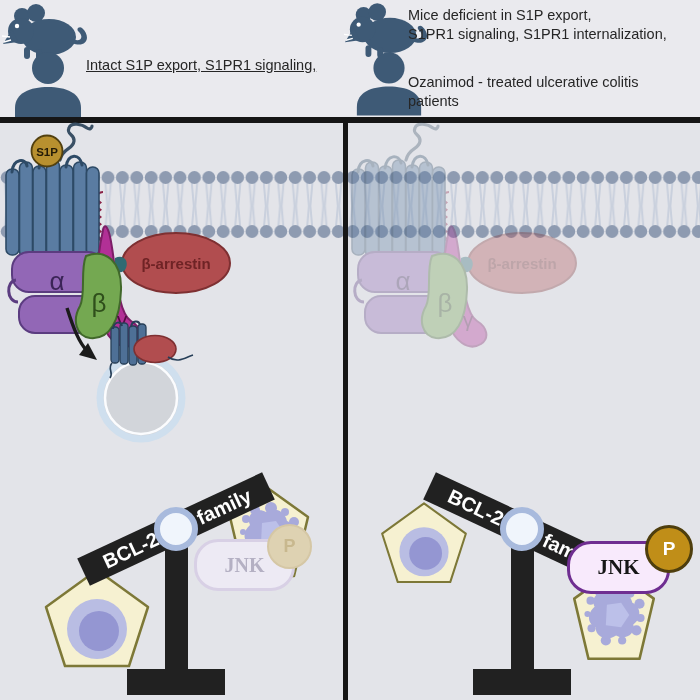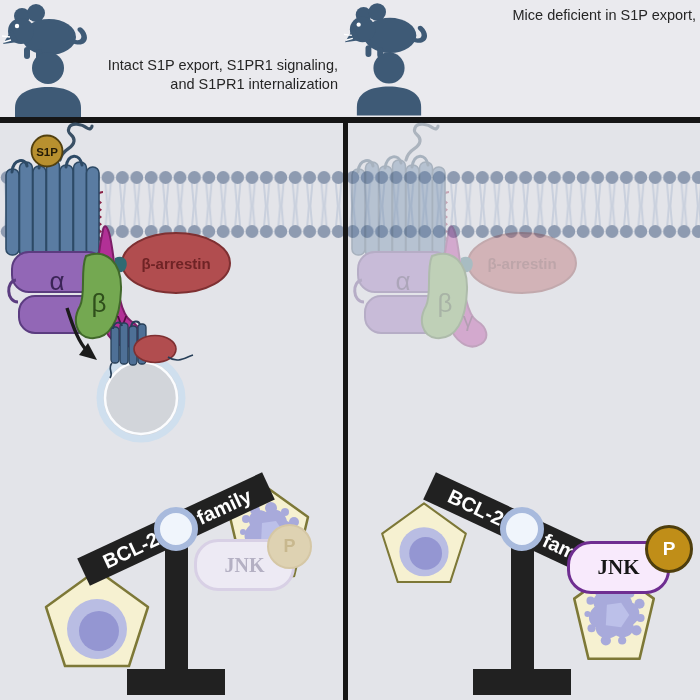--- a/index.html
+++ b/index.html
@@ -7,21 +7,21 @@
   #figure{
     position:relative;width:700px;height:700px;overflow:hidden;
     background:#e3e4e9;
   }
   
   #header{
     position:absolute;left:0;top:0;width:700px;height:117px;
     background:#eaeaee;border-bottom:6px solid #161616;
   }
   .hicon{position:absolute;}
-  .htext{position:absolute;text-align:right;color:#262626;font-size:14.5px;line-height:1.32;}
+  .htext{position:absolute;text-align:left;color:#262626;font-size:14.5px;line-height:1.32;}
   .htext .line{display:block;white-space:nowrap;}
   
   #divider{position:absolute;left:343px;top:117px;width:5px;height:583px;background:#161616;z-index:6;}
   #scene{position:absolute;left:0;top:122px;width:700px;height:578px;}
   
   .jnk-pill{position:absolute;display:flex;align-items:center;justify-content:center;
     border-radius:24px;font-weight:700;z-index:3;font-family:Liberation Serif, serif;}
   .p-badge{position:absolute;display:flex;align-items:center;justify-content:center;
     border-radius:50%;font-weight:700;z-index:4;}
   #jnk-left{left:194px;top:539px;width:95px;height:46px;background:#edeaf4;
@@ -53,23 +53,22 @@
       </g>
       <circle cx="15" cy="23" r="2.2" fill="#ffffff"></circle>
       <path d="M8,34 L0,33 M9,37 L2,39" stroke="#ffffff" stroke-width="1.4"></path>
     </svg>
     <svg class="hicon" style="left:10px;top:50px;" width="76" height="67" viewBox="0 0 76 67">
       <g fill="#3e5a76">
         <circle cx="38" cy="18" r="16"></circle>
         <path d="M5,67 L5,58 C5,43 20,37 38,37 C56,37 71,43 71,58 L71,67 Z"></path>
       </g>
     </svg>
-    <div class="htext" style="left:86px;top:56px;width:252px;">
+    <div class="htext" style="left:86px;top:56px;width:252px;text-decoration:underline;">
       <span class="line">Intact S1P export, S1PR1 signaling,</span>
-      <span class="line">and S1PR1 internalization</span>
     </div>
 
     <svg class="hicon" style="left:344px;top:2px;" width="86" height="57" viewBox="0 0 88 58">
       <g fill="#3e5a76">
         <circle cx="20" cy="13" r="8"></circle>
         <circle cx="34" cy="10" r="9"></circle>
         <ellipse cx="47" cy="34" rx="27" ry="18"></ellipse>
         <circle cx="19" cy="28" r="13"></circle>
         <path d="M10,26 L1,41 L16,39 Z"></path>
         <path d="M70,40 C84,46 90,34 80,25 C78,23 74,25 76,28 C82,33 80,40 70,36 Z"></path>
@@ -80,20 +79,25 @@
       <path d="M8,34 L0,33 M9,37 L2,39" stroke="#ffffff" stroke-width="1.4"></path>
     </svg>
     <svg class="hicon" style="left:352px;top:50px;" width="74" height="66" viewBox="0 0 76 67">
       <g fill="#3e5a76">
         <circle cx="38" cy="18" r="16"></circle>
         <path d="M5,67 L5,58 C5,43 20,37 38,37 C56,37 71,43 71,58 L71,67 Z"></path>
       </g>
     </svg>
     <div class="htext" style="left:408px;top:6px;width:288px;">
       <span class="line">Mice deficient in S1P export,</span>
+      <span class="line">S1PR1 signaling, S1PR1 internalization,</span>
+    </div>
+    <div class="htext" style="left:408px;top:73px;width:288px;">
+      <span class="line">Ozanimod - treated ulcerative colitis</span>
+      <span class="line">patients</span>
     </div>
   </div>
 
   <div id="divider"></div>
 
   <svg id="scene" viewBox="0 122 700 578">
     <defs>
 
       <pattern id="mem" x="0" y="168" width="14.4" height="76" patternUnits="userSpaceOnUse">
         <line x1="4.6" y1="15" x2="6.6" y2="38" stroke="#c9d0dd" stroke-width="2"></line>

